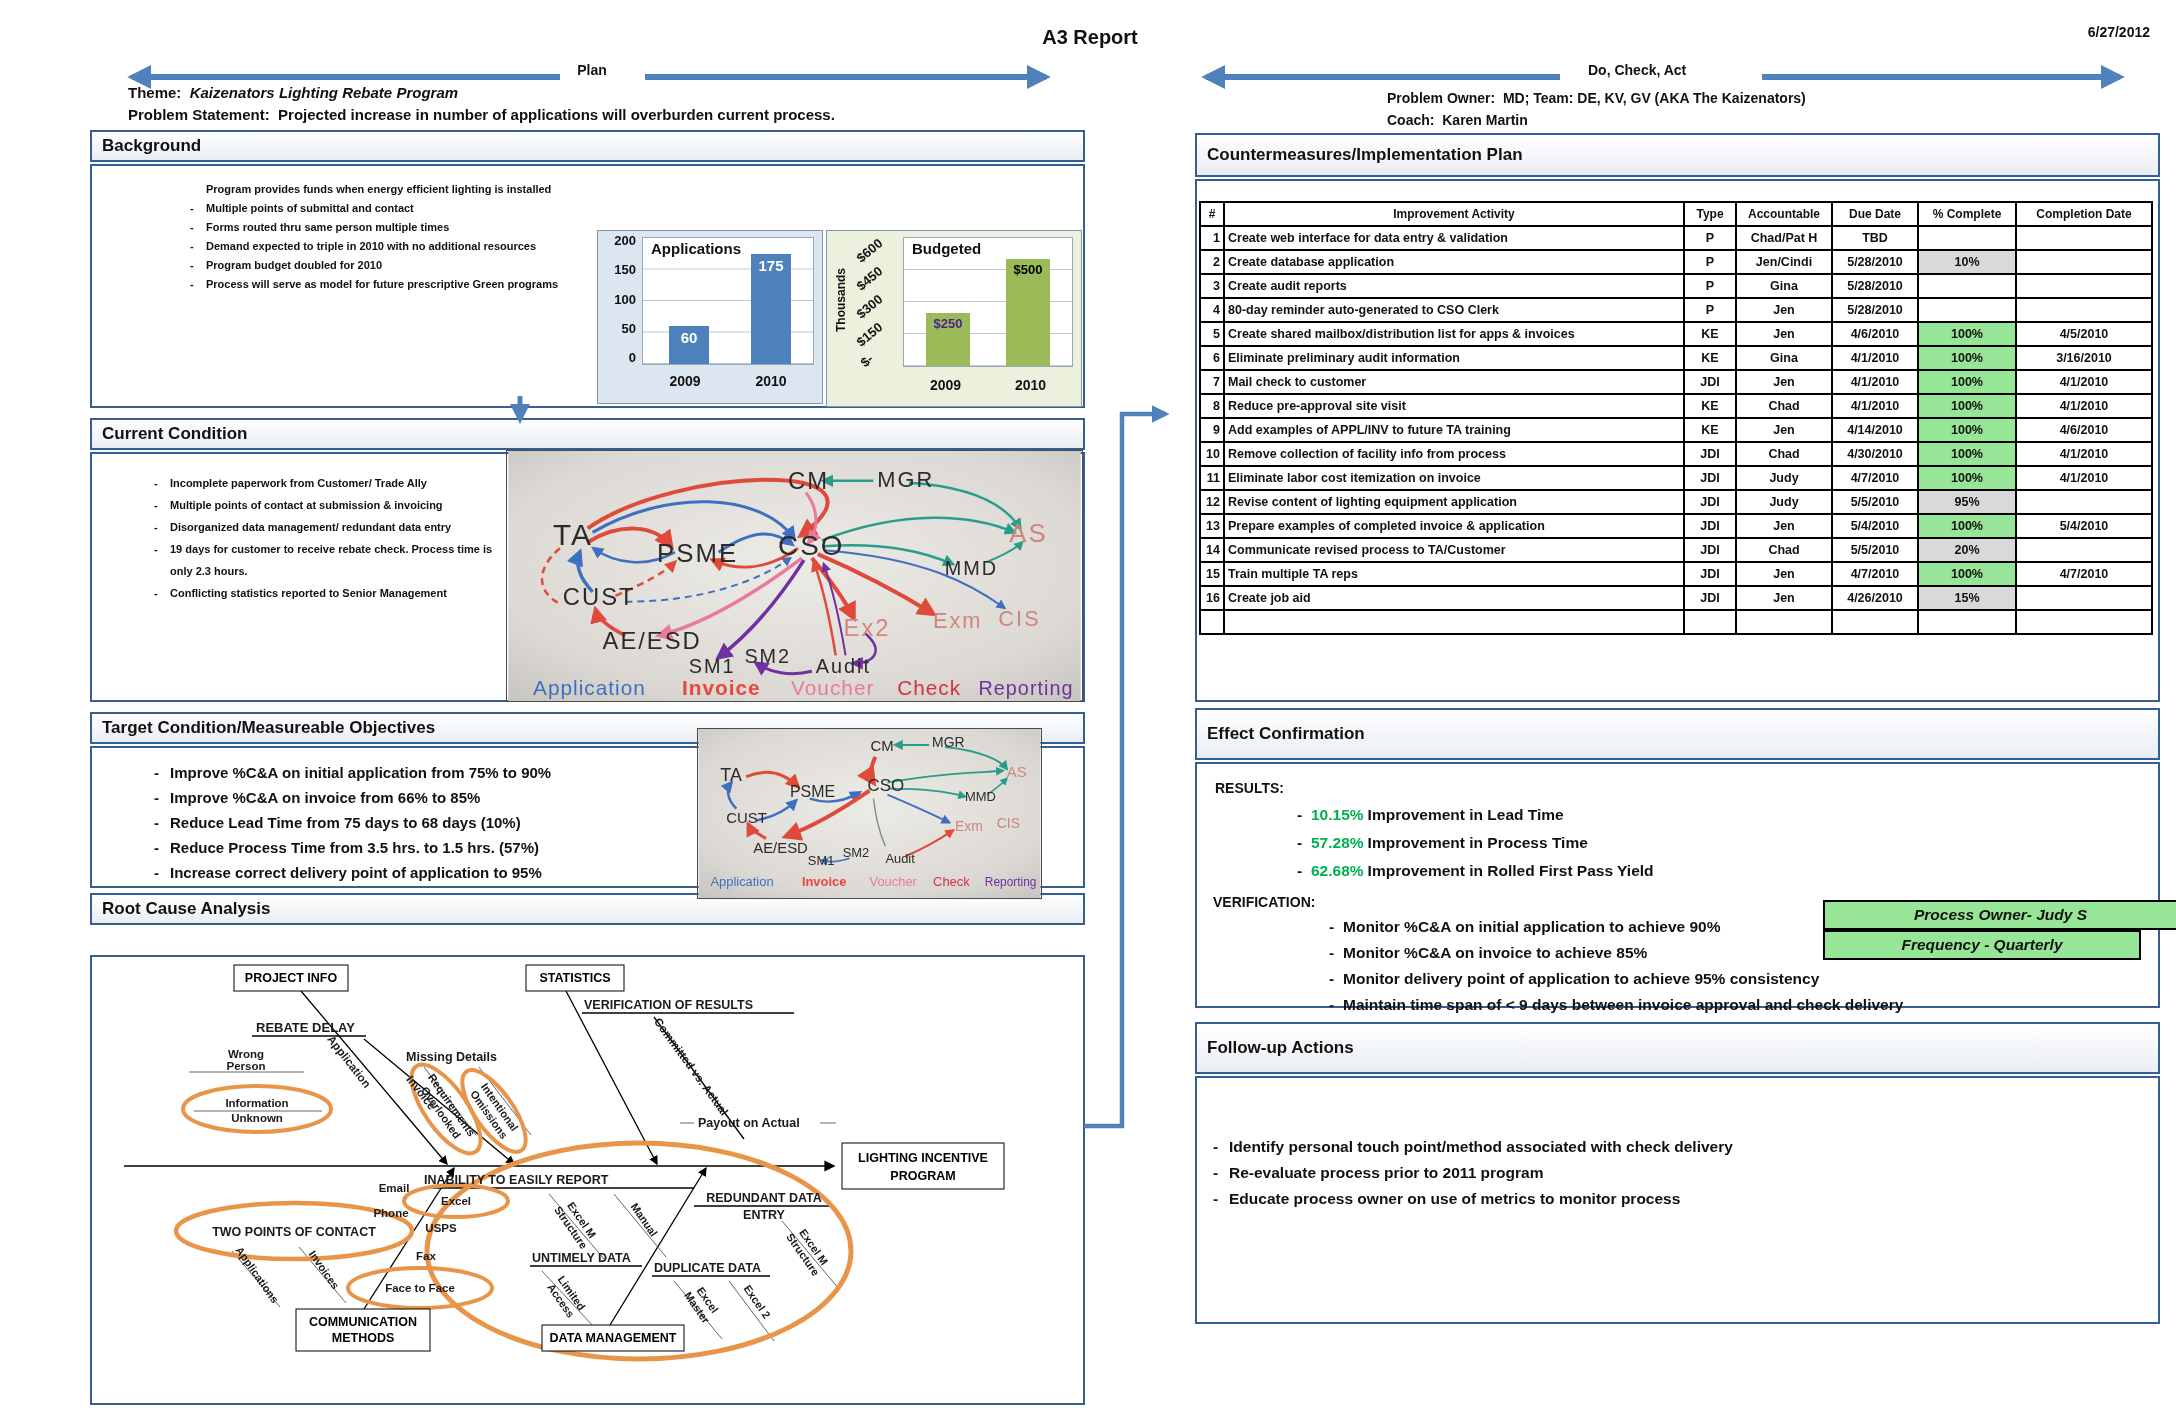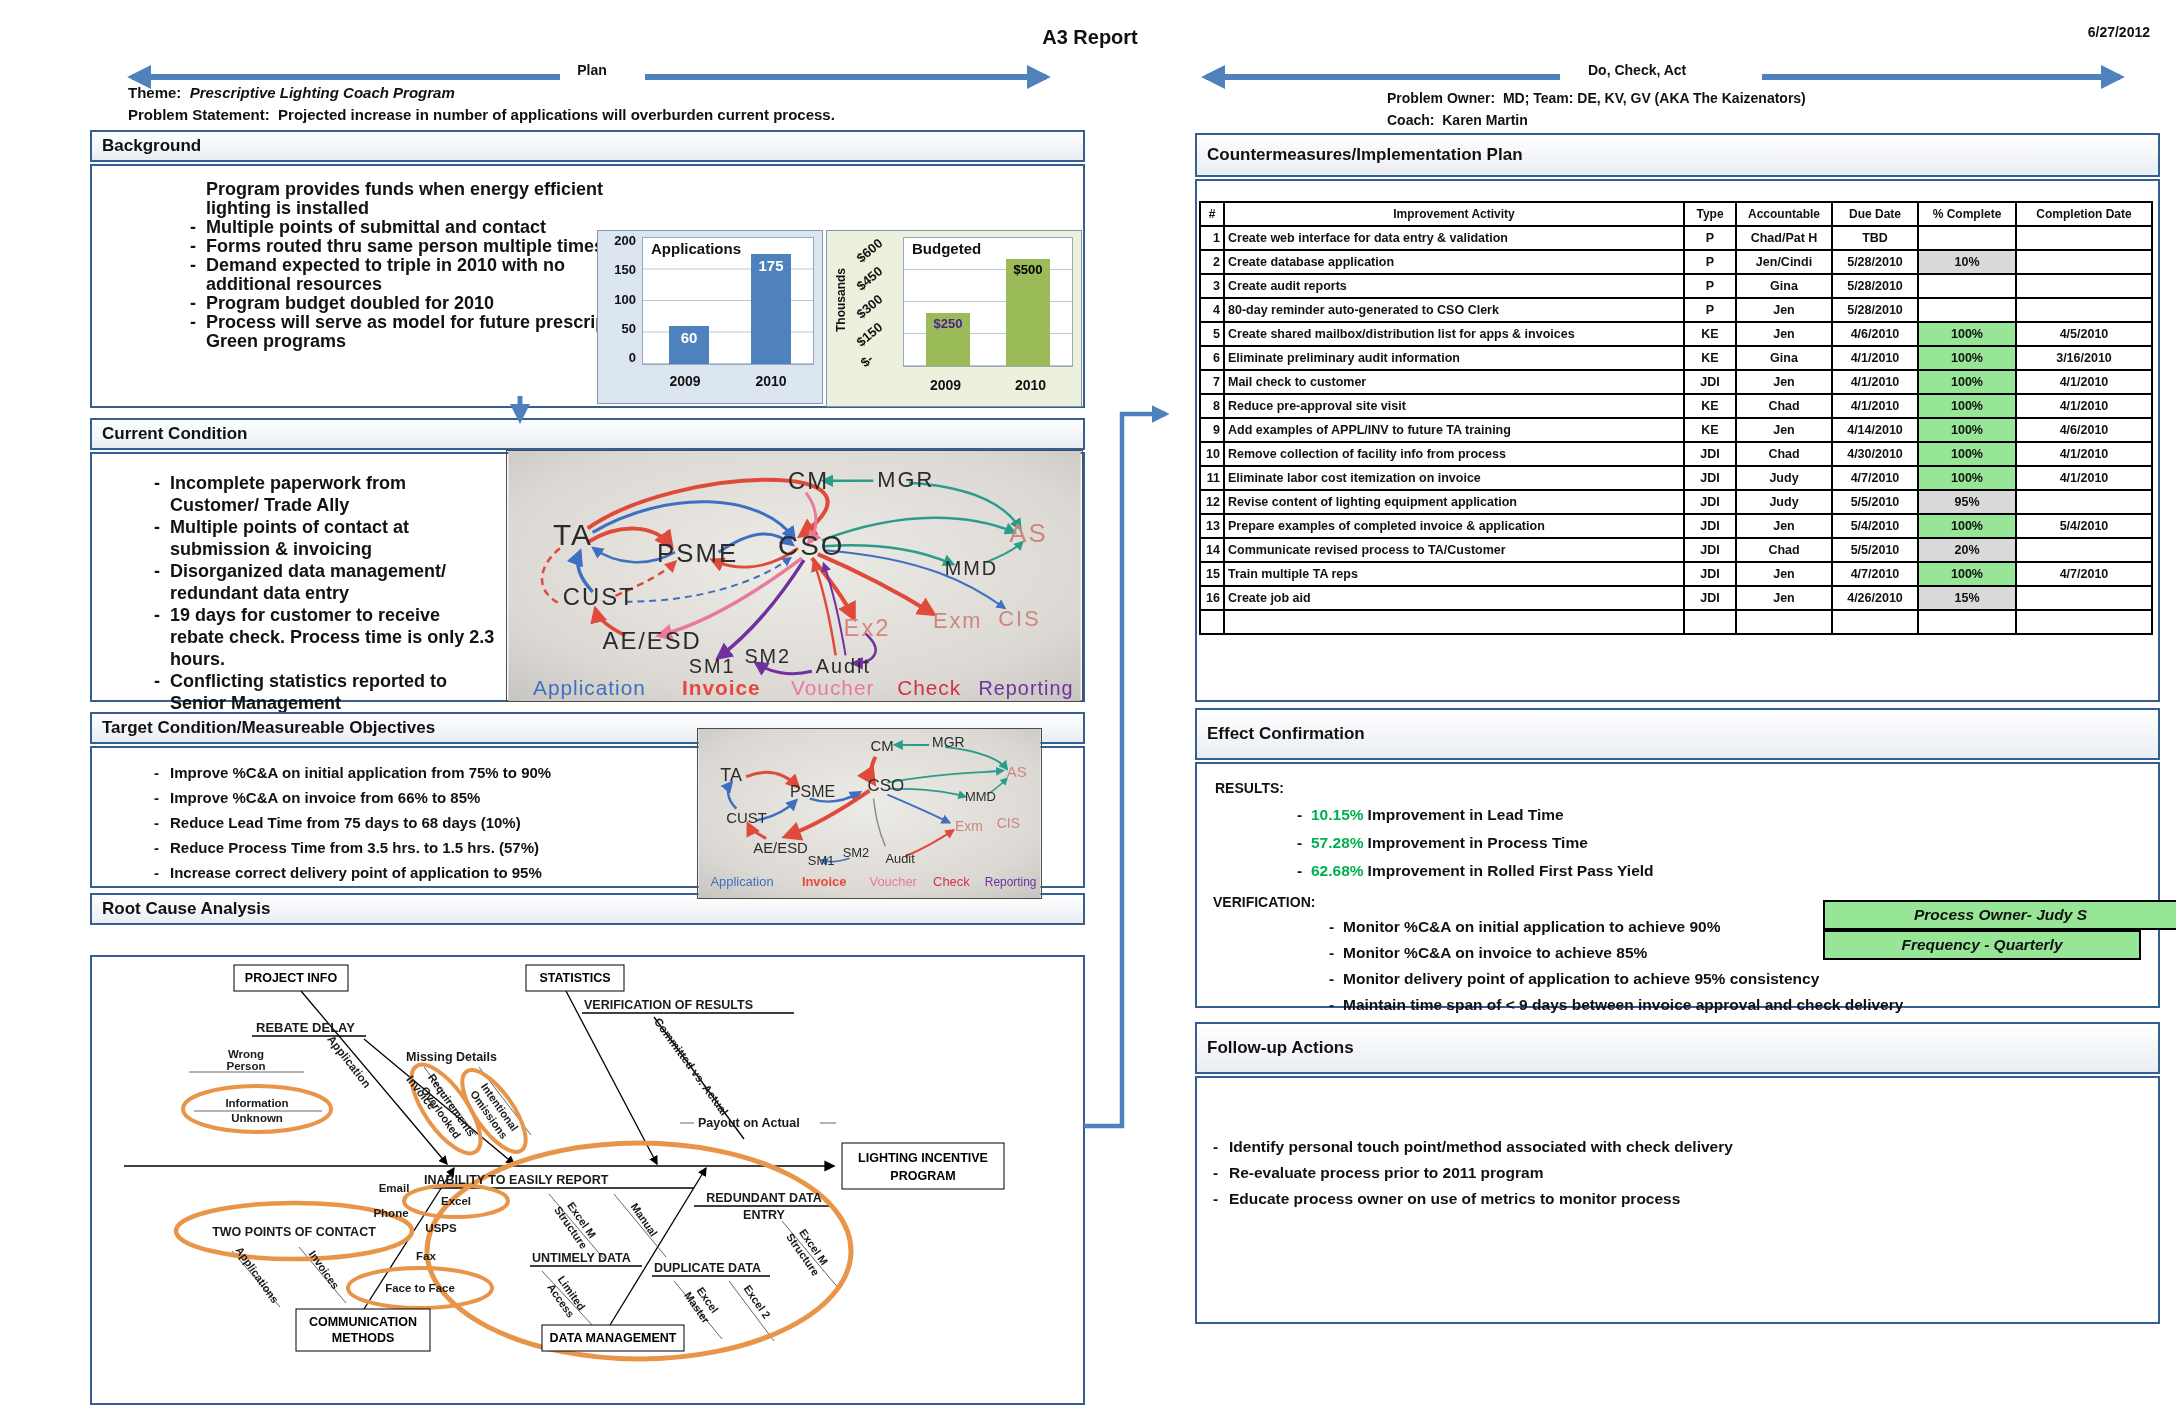--- a/index.html
+++ b/index.html
@@ -7,21 +7,21 @@
         font-family:"Liberation Sans","DejaVu Sans",sans-serif;color:#111;overflow:hidden;}
   .abs{position:absolute;}
   .b{font-weight:bold;}
   .i{font-style:italic;}
   
   .sec-head{position:absolute;border:2px solid #365f91;box-sizing:border-box;
             background:linear-gradient(#ffffff,#e9edf3);display:flex;align-items:center;
             padding-left:10px;font-weight:bold;font-size:17px;}
   .sec-body{position:absolute;border:2px solid #365f91;box-sizing:border-box;background:#fff;}
   
-  .bullet{position:relative;font-size:18px;font-weight:bold;line-height:19px;padding-left:16px;}
+  .bullet{position:relative;font-size:11px;font-weight:bold;line-height:19px;padding-left:16px;}
   .bullet::before{content:"-";position:absolute;left:0;top:0;}
   .bullet.nodash::before{content:"";}
   .cc .bullet{line-height:22px;}
   .tc .bullet{line-height:25px;font-size:15px;}
   
   .chart{position:absolute;box-sizing:border-box;border:1px solid #8496ab;}
   .plot{position:absolute;background:#fff;border:1px solid #9aa8ba;box-sizing:border-box;
         background-image:linear-gradient(to top,#b9c7d6 1px,transparent 1px);background-size:100% 25%;}
   .bar{position:absolute;bottom:0;}
   .bar-label{position:absolute;top:3px;left:0;width:100%;text-align:center;font-weight:bold;font-size:15px;}
@@ -55,21 +55,21 @@
 
 <div class="page">
 
   <div class="abs b" style="left:1005px;top:26px;width:170px;text-align:center;font-size:20px;">A3 Report</div>
   <div class="abs b" style="left:2020px;top:24px;width:130px;text-align:right;font-size:14px;">6/27/2012</div>
   <div class="abs b" style="left:552px;top:62px;width:80px;text-align:center;font-size:14px;">Plan</div>
   <div class="abs b" style="left:1588px;top:62px;width:150px;text-align:left;font-size:14px;">Do, Check, Act</div>
 
   <div class="abs" style="left:128px;top:84px;font-size:15px;">
     <span class="b">Theme:</span>&nbsp;
-    <span class="b i">Prescriptive Lighting Coach Program</span>
+    <span class="b i">Kaizenators Lighting Rebate Program</span>
   </div>
   <div class="abs" style="left:128px;top:106px;font-size:15px;">
     <span class="b">Problem Statement:</span>&nbsp;
     <span class="b">Projected increase in number of applications will overburden current process.</span>
   </div>
   <div class="abs" style="left:1387px;top:90px;font-size:14px;">
     <span class="b">Problem Owner:</span>&nbsp;
     <span class="b">MD; Team: DE, KV, GV (AKA The Kaizenators)</span>
   </div>
   <div class="abs" style="left:1387px;top:112px;font-size:14px;">

